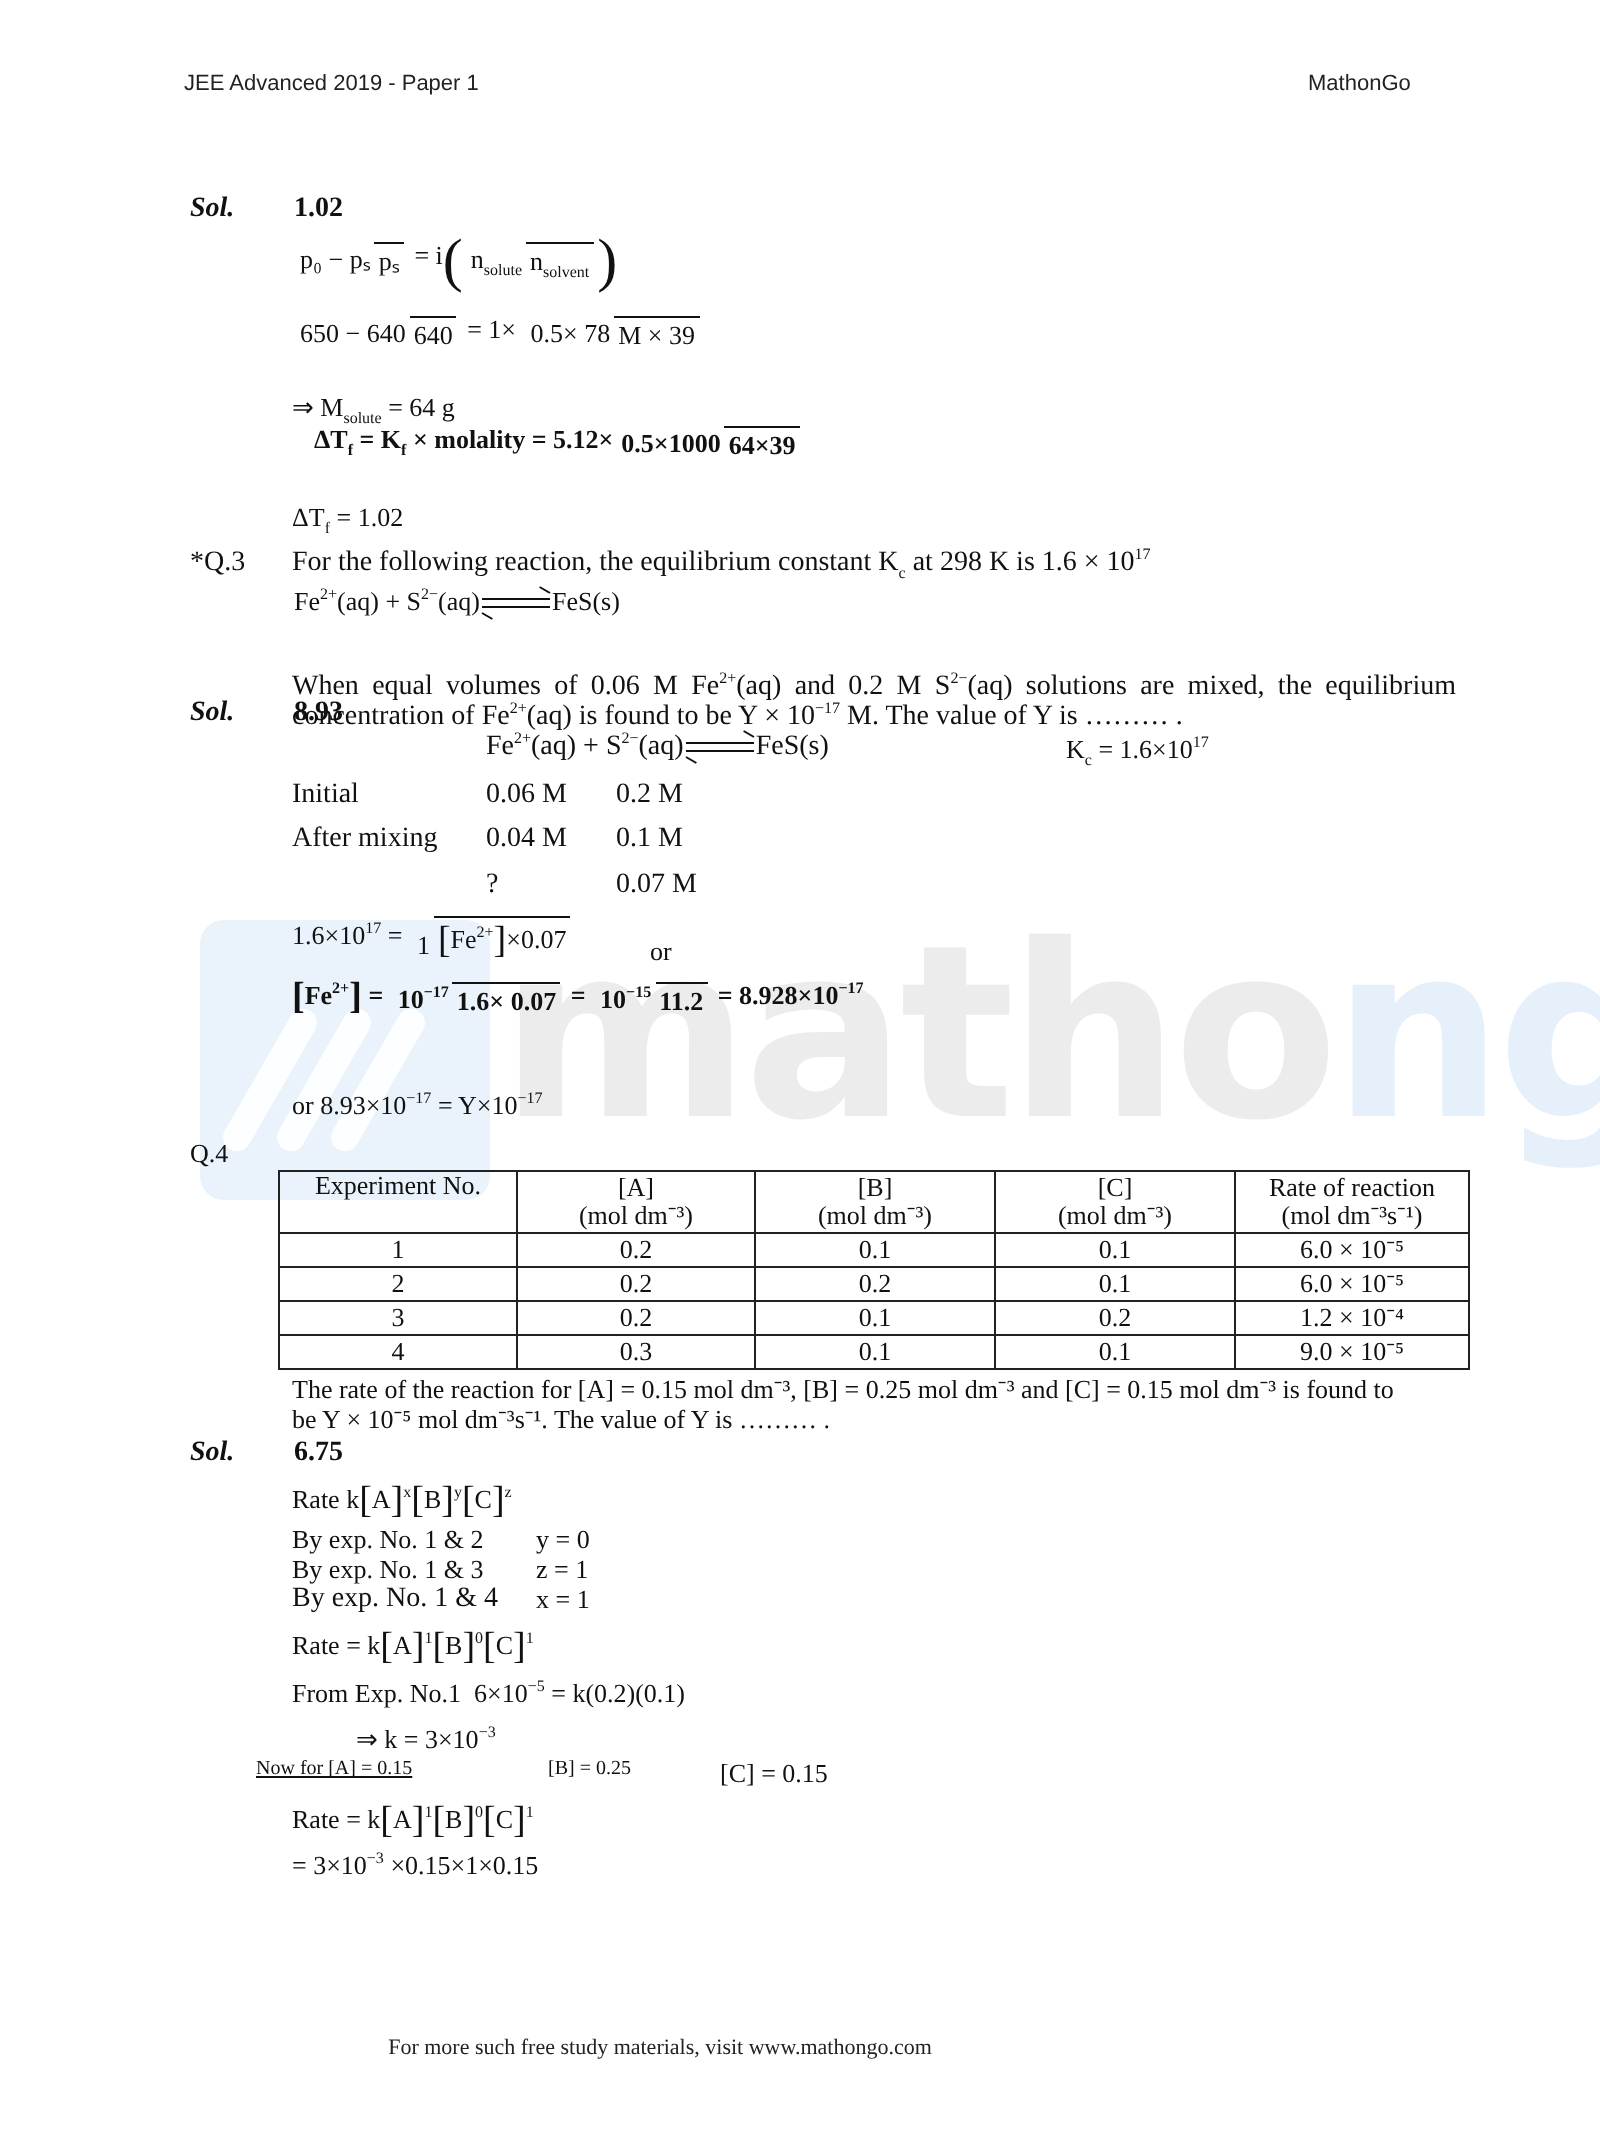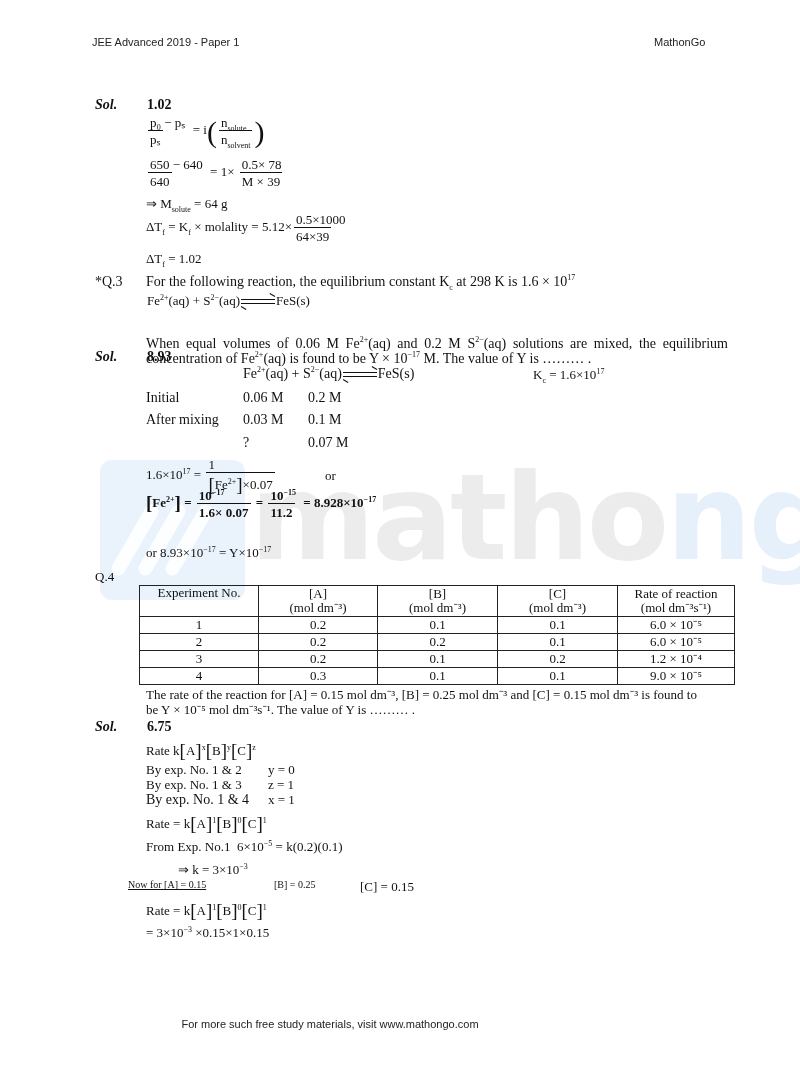--- a/index.html
+++ b/index.html
@@ -1,25 +1,25 @@
 <!DOCTYPE html>
 <html><head>
 <meta charset="utf-8">
 <style>
   html, body { margin:0; padding:0; background:#ffffff; }
   body { width:800px; height:1067px; position:relative; overflow:hidden;
          font-family:"Liberation Serif", serif; color:#111; font-size:14px; }
   .hdr { position:absolute; top:36px; font-family:"Liberation Sans", sans-serif; font-size:11px; color:#222; }
   .ftr { position:absolute; top:1018px; left:0; width:660px; text-align:center;
-         font-family:Liberation Sans, sans-serif; font-size:11px; color:#222; }
+         font-family:Liberation Serif, serif; font-size:11px; color:#222; }
   .abs { position:absolute; white-space:nowrap; line-height:1; }
   .lbl { font-weight:bold; font-style:italic; }
   .b { font-weight:bold; }
   sup, sub { font-size:8px; line-height:0; }
-  .frac { display:inline-flex; flex-direction:column; align-items:flex-start; vertical-align:middle; margin:0 2px; }
+  .frac { display:inline-flex; flex-direction:row; align-items:flex-end; vertical-align:middle; margin:0 2px; }
   .frac .n { padding:0 2px 1px; }
   .frac .d { border-top:1px solid #111; padding:2px 2px 0; }
   .para { position:absolute; left:146px; width:582px; text-align:justify; line-height:15px; }
   .wm-box { position:absolute; left:100px; top:460px; width:145px; height:140px; background:#eaf3fb; border-radius:12px; }
   .wm-stripe { position:absolute; width:14px; height:80px; background:#ffffff; border-radius:7px; transform:rotate(30deg); opacity:0.85; }
   .wm-text { position:absolute; left:250px; top:458px; font-family:"DejaVu Sans", sans-serif; font-size:120px; font-weight:bold; letter-spacing:-3px; line-height:1; }
   .wm-gray { color:#ececed; }
   .wm-blue { color:#e6f0fa; }
   table.rt { position:absolute; left:139px; top:585px; width:596px; border-collapse:collapse; font-size:13px; }
   table.rt th, table.rt td { border:1px solid #222; text-align:center; font-weight:normal; padding:0; line-height:14px; }
@@ -69,21 +69,21 @@
   <span class="frac">
       <span class="n">0.5× 78</span>
       <span class="d">M × 39</span>
     </span>
 </div>
 
 <div class="abs" style="left:146px; top:197px; font-size:13px;">
   <span>⇒ M</span><sub>solute</sub><span> = 64 g</span>
 </div>
 
-<div class="abs" style="left:146px; top:213px; font-size:13px;">
+<div class="abs" style="left:157px; top:213px; font-size:13px;font-weight:bold;">
   <span>ΔT</span><sub>f</sub><span> = K</span><sub>f</sub><span> × molality = 5.12×</span><span class="frac">
       <span class="n">0.5×1000</span>
       <span class="d">64×39</span>
     </span>
 </div>
 
 <div class="abs" style="left:146px; top:252px; font-size:13px;">
   <span>ΔT</span><sub>f</sub><span> = 1.02</span>
 </div>
 
@@ -106,21 +106,21 @@
 </div>
 <div class="abs" style="left:533px; top:368px; font-size:13px;">
   <span>K</span><sub>c</sub><span> = 1.6×10</span><sup>17</sup>
 </div>
 
 <div class="abs" style="left:146px; top:391px;"><span>Initial</span></div>
 <div class="abs" style="left:243px; top:391px;">0.06 M</div>
 <div class="abs" style="left:308px; top:391px;">0.2 M</div>
 
 <div class="abs" style="left:146px; top:413px;"><span>After mixing</span></div>
-<div class="abs" style="left:243px; top:413px;">0.03 M</div>
+<div class="abs" style="left:243px; top:413px;">0.04 M</div>
 <div class="abs" style="left:308px; top:413px;">0.1 M</div>
 
 <div class="abs" style="left:243px; top:436px;">?</div>
 <div class="abs" style="left:308px; top:436px;">0.07 M</div>
 
 <div class="abs" style="left:146px; top:458px; font-size:13px;">
   <span>1.6×10</span><sup>17</sup><span> =</span>
   <span class="frac">
       <span class="n">1</span>
       <span class="d"><span class="brk">[</span><span>Fe</span><sup>2+</sup><span class="brk">]</span><span>×0.07</span></span>

